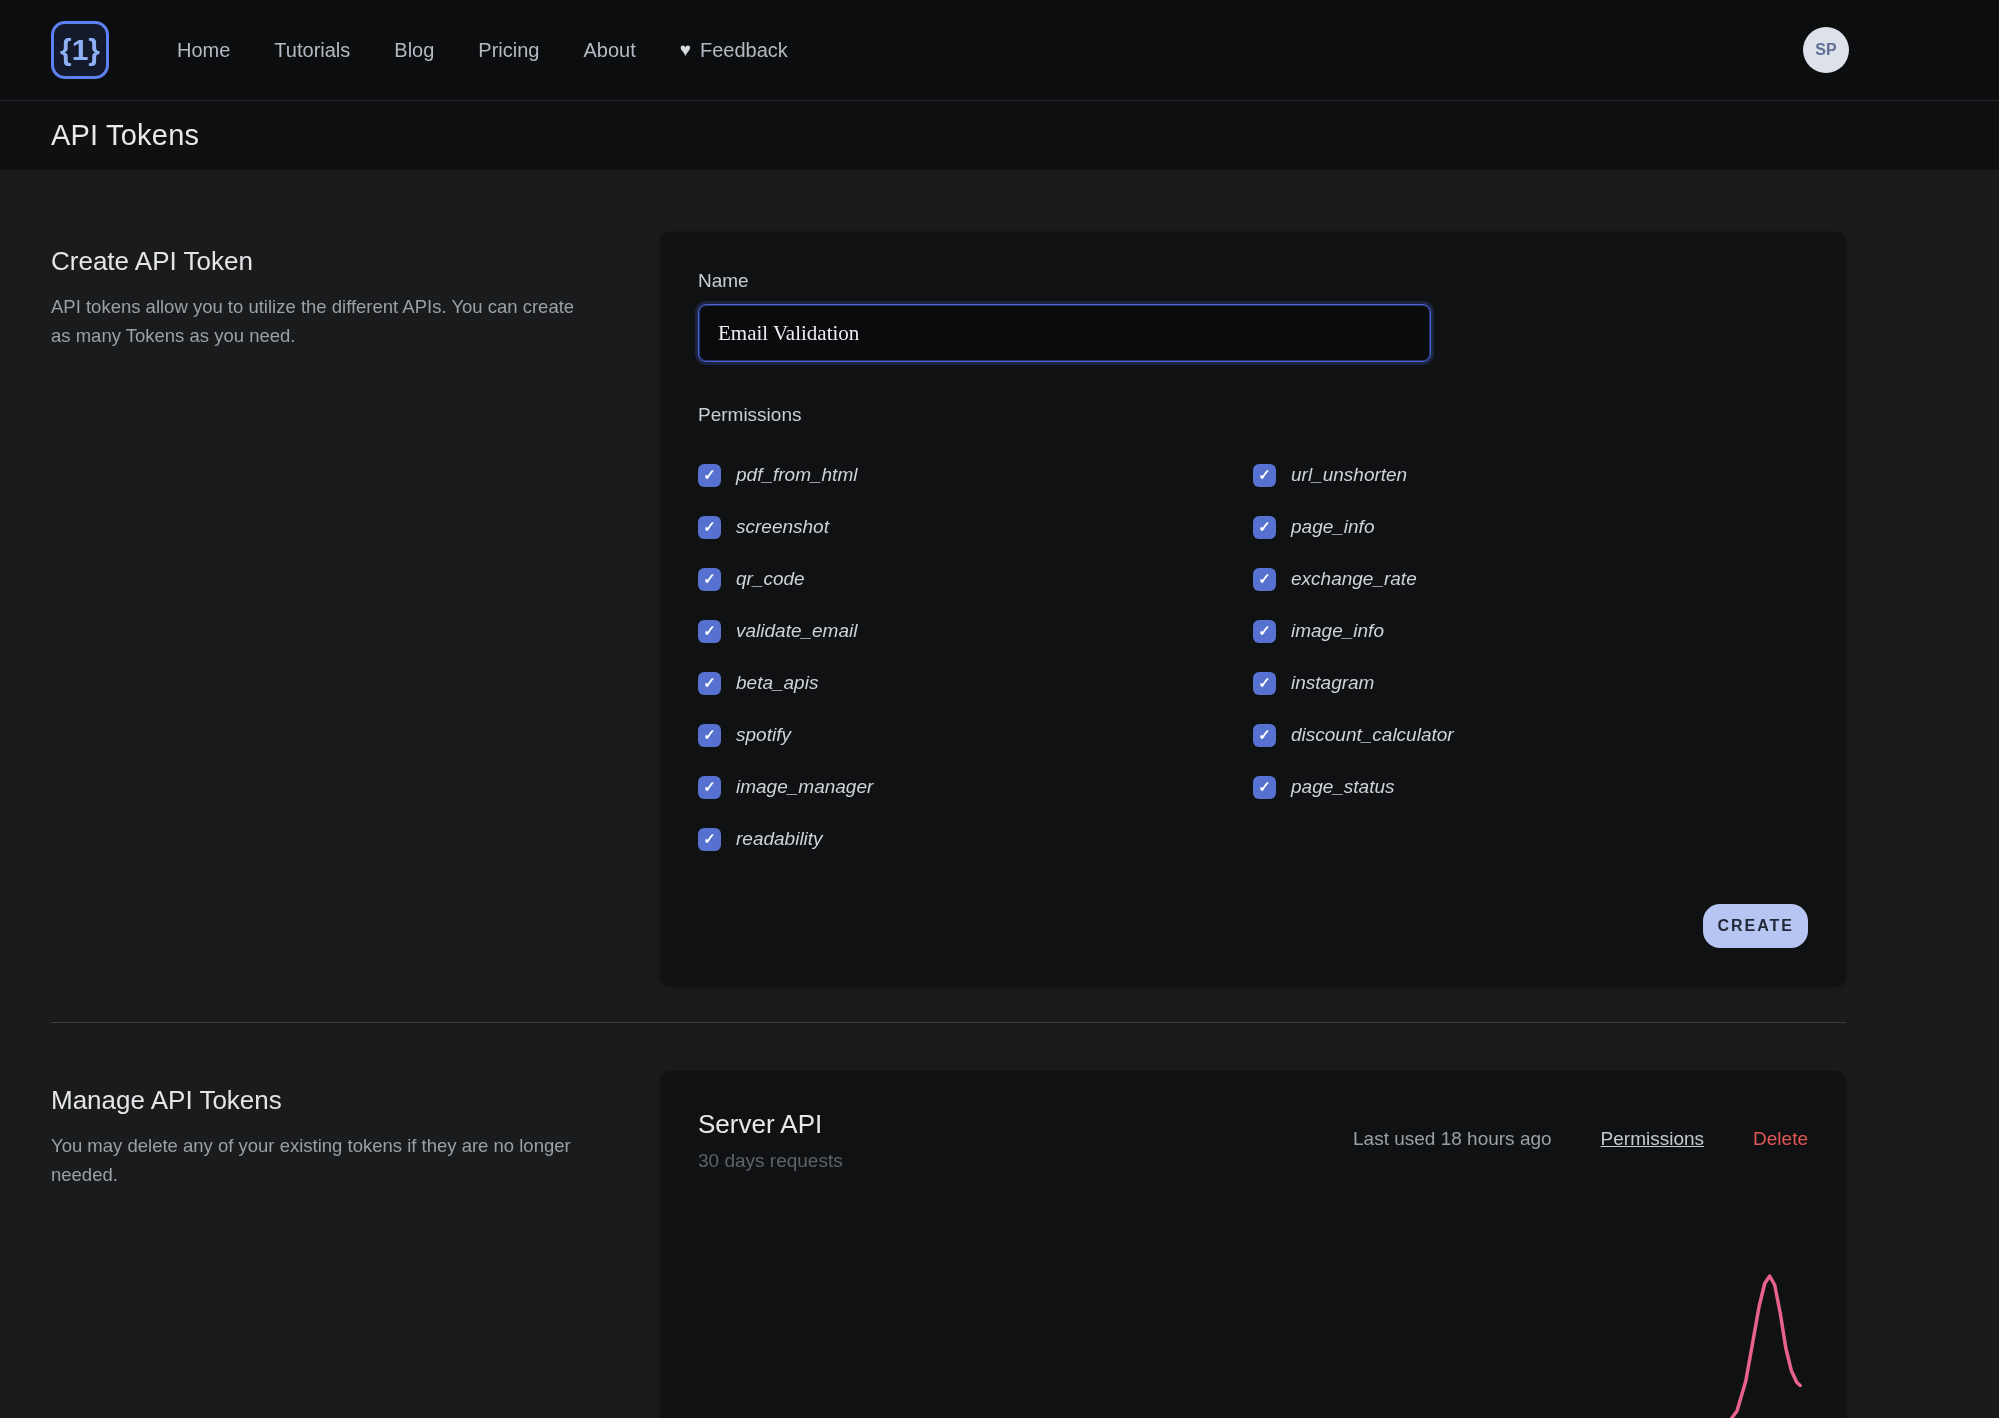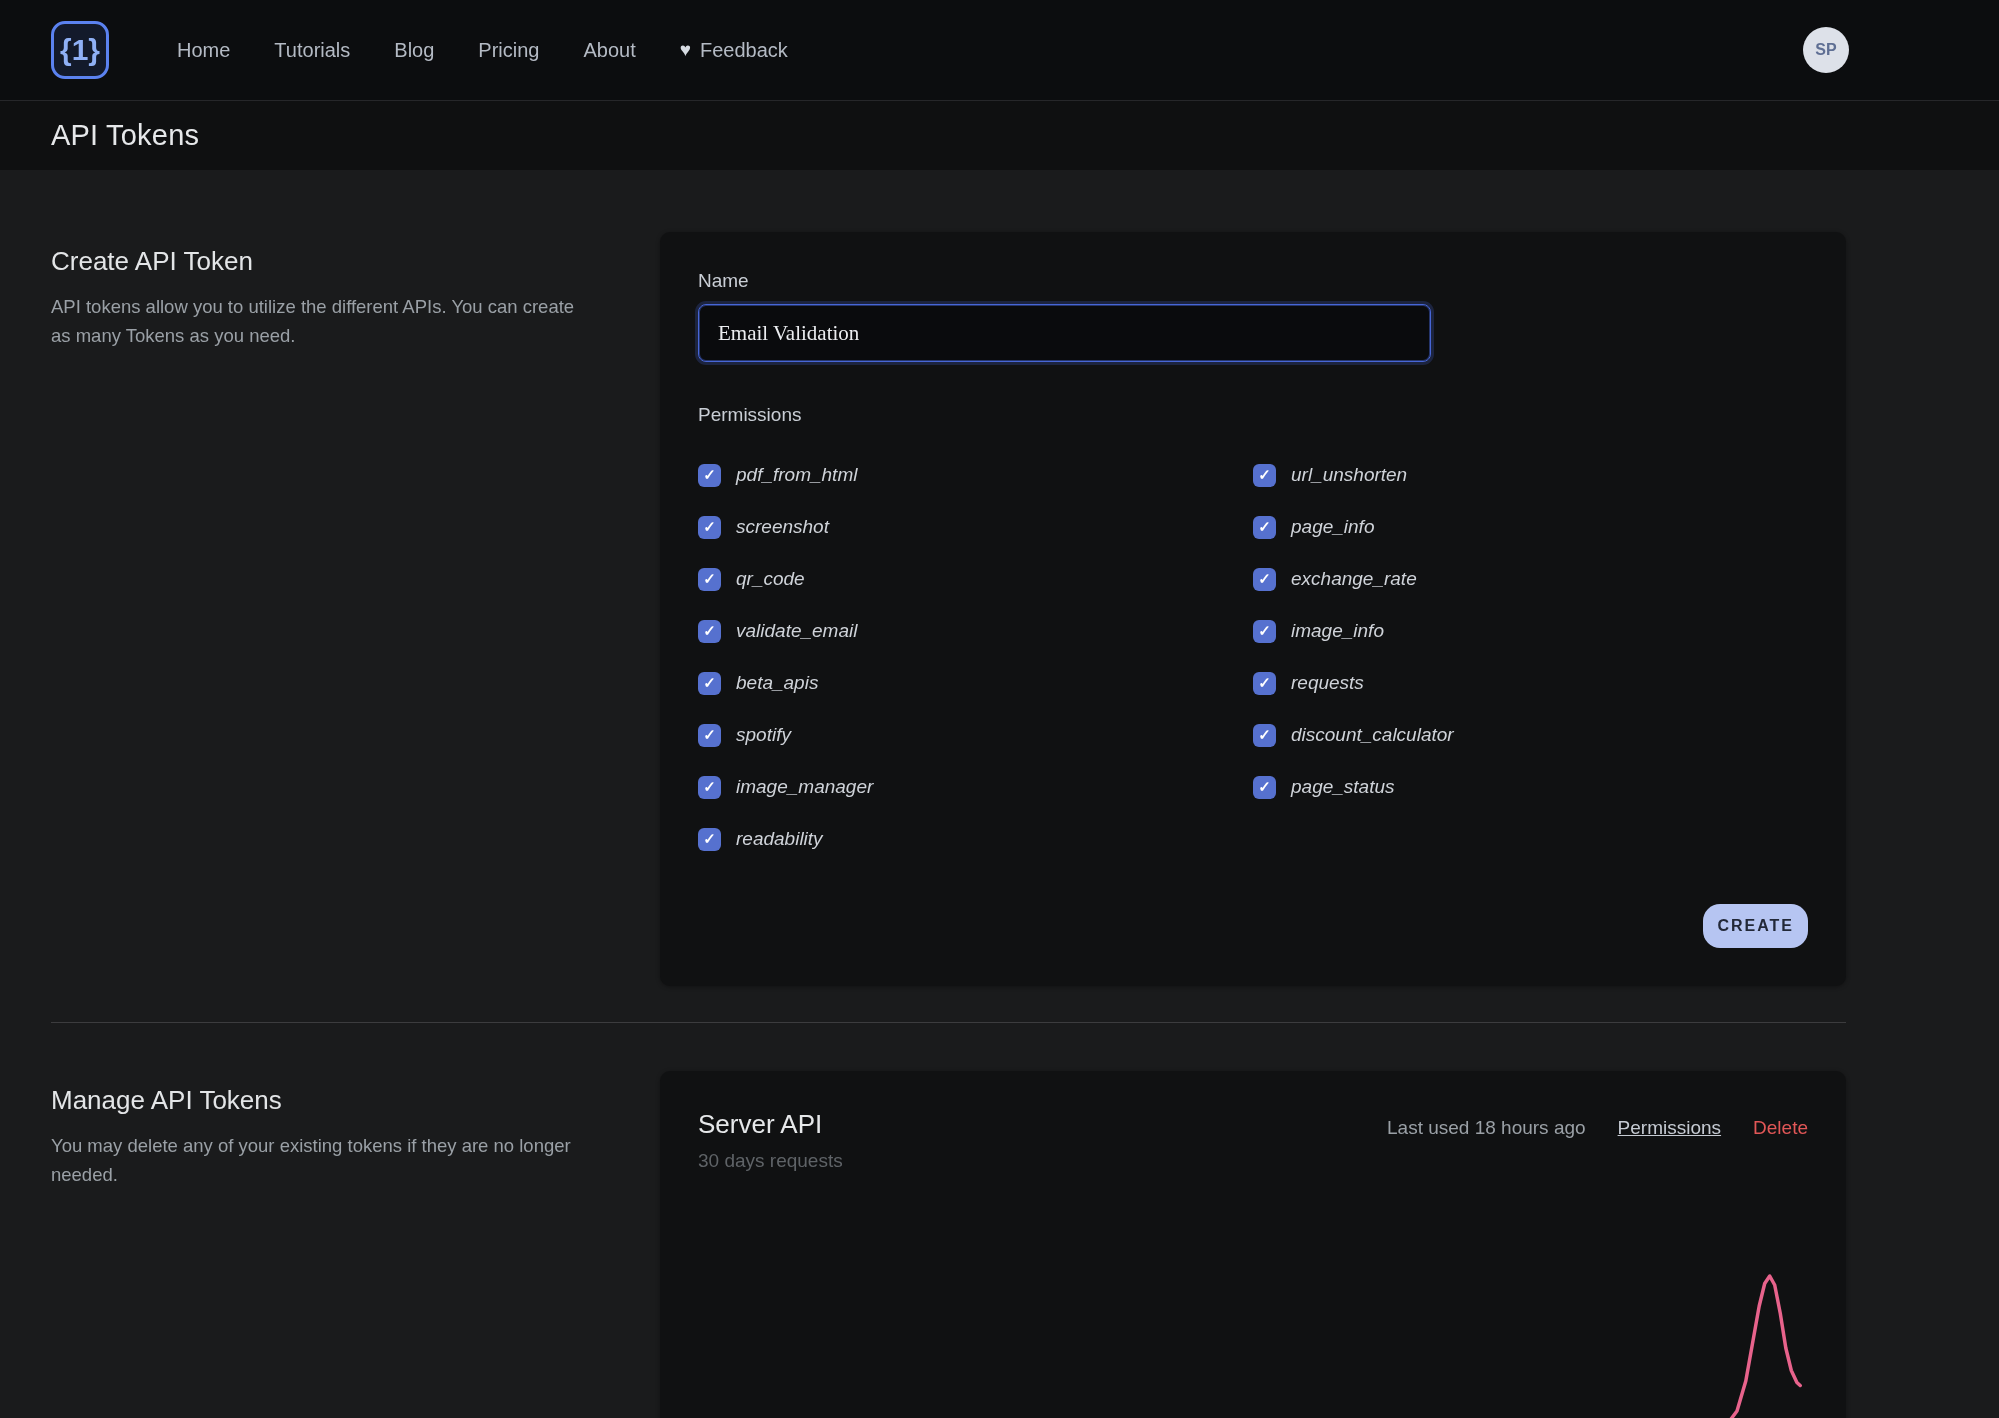--- a/index.html
+++ b/index.html
@@ -97,21 +97,21 @@
 
   
   .divider { border:none; border-top:1px solid #3c3c3e; margin-top:36px; }
   .manage-row { margin-top:48px; }
 
   
   .token-card { min-height:700px; }
   .token-head { display:flex; justify-content:space-between; align-items:flex-start; }
   .token-name { font-size:26px; font-weight:500; color:#e6e8ea; }
   .token-sub { margin-top:10px; font-size:19px; color:#5f6367; }
-  .token-meta { display:flex; align-items:flex-end; gap:32px; padding-top:8px; }
+  .token-meta { display:flex; align-items:flex-end; gap:49px; padding-top:8px;margin-top:11px; }
   .last-used { font-size:19px; color:#9aa0a6; }
   .perm-link { font-size:19px; color:#c6cbd3; text-decoration:underline; cursor:pointer; }
   .delete-link { font-size:19px; color:#e25757; text-decoration:none; cursor:pointer; }
 
   .usage-chart { display:block; width:100%; height:220px; margin-top:46px; }
   .usage-chart polyline { fill:none; stroke-width:3.5; stroke-linejoin:round; stroke-linecap:round; }
   .usage-chart line { stroke-width:3; }
 </style>
 </head>
 <body>
@@ -229,21 +229,21 @@
     <span class="perm-label">exchange_rate</span>
   </label>
 
   <label class="perm-row">
     <span class="perm-check">✓</span>
     <span class="perm-label">image_info</span>
   </label>
 
   <label class="perm-row">
     <span class="perm-check">✓</span>
-    <span class="perm-label">requests</span>
+    <span class="perm-label">instagram</span>
   </label>
 
   <label class="perm-row">
     <span class="perm-check">✓</span>
     <span class="perm-label">discount_calculator</span>
   </label>
 
   <label class="perm-row">
     <span class="perm-check">✓</span>
     <span class="perm-label">page_status</span>

